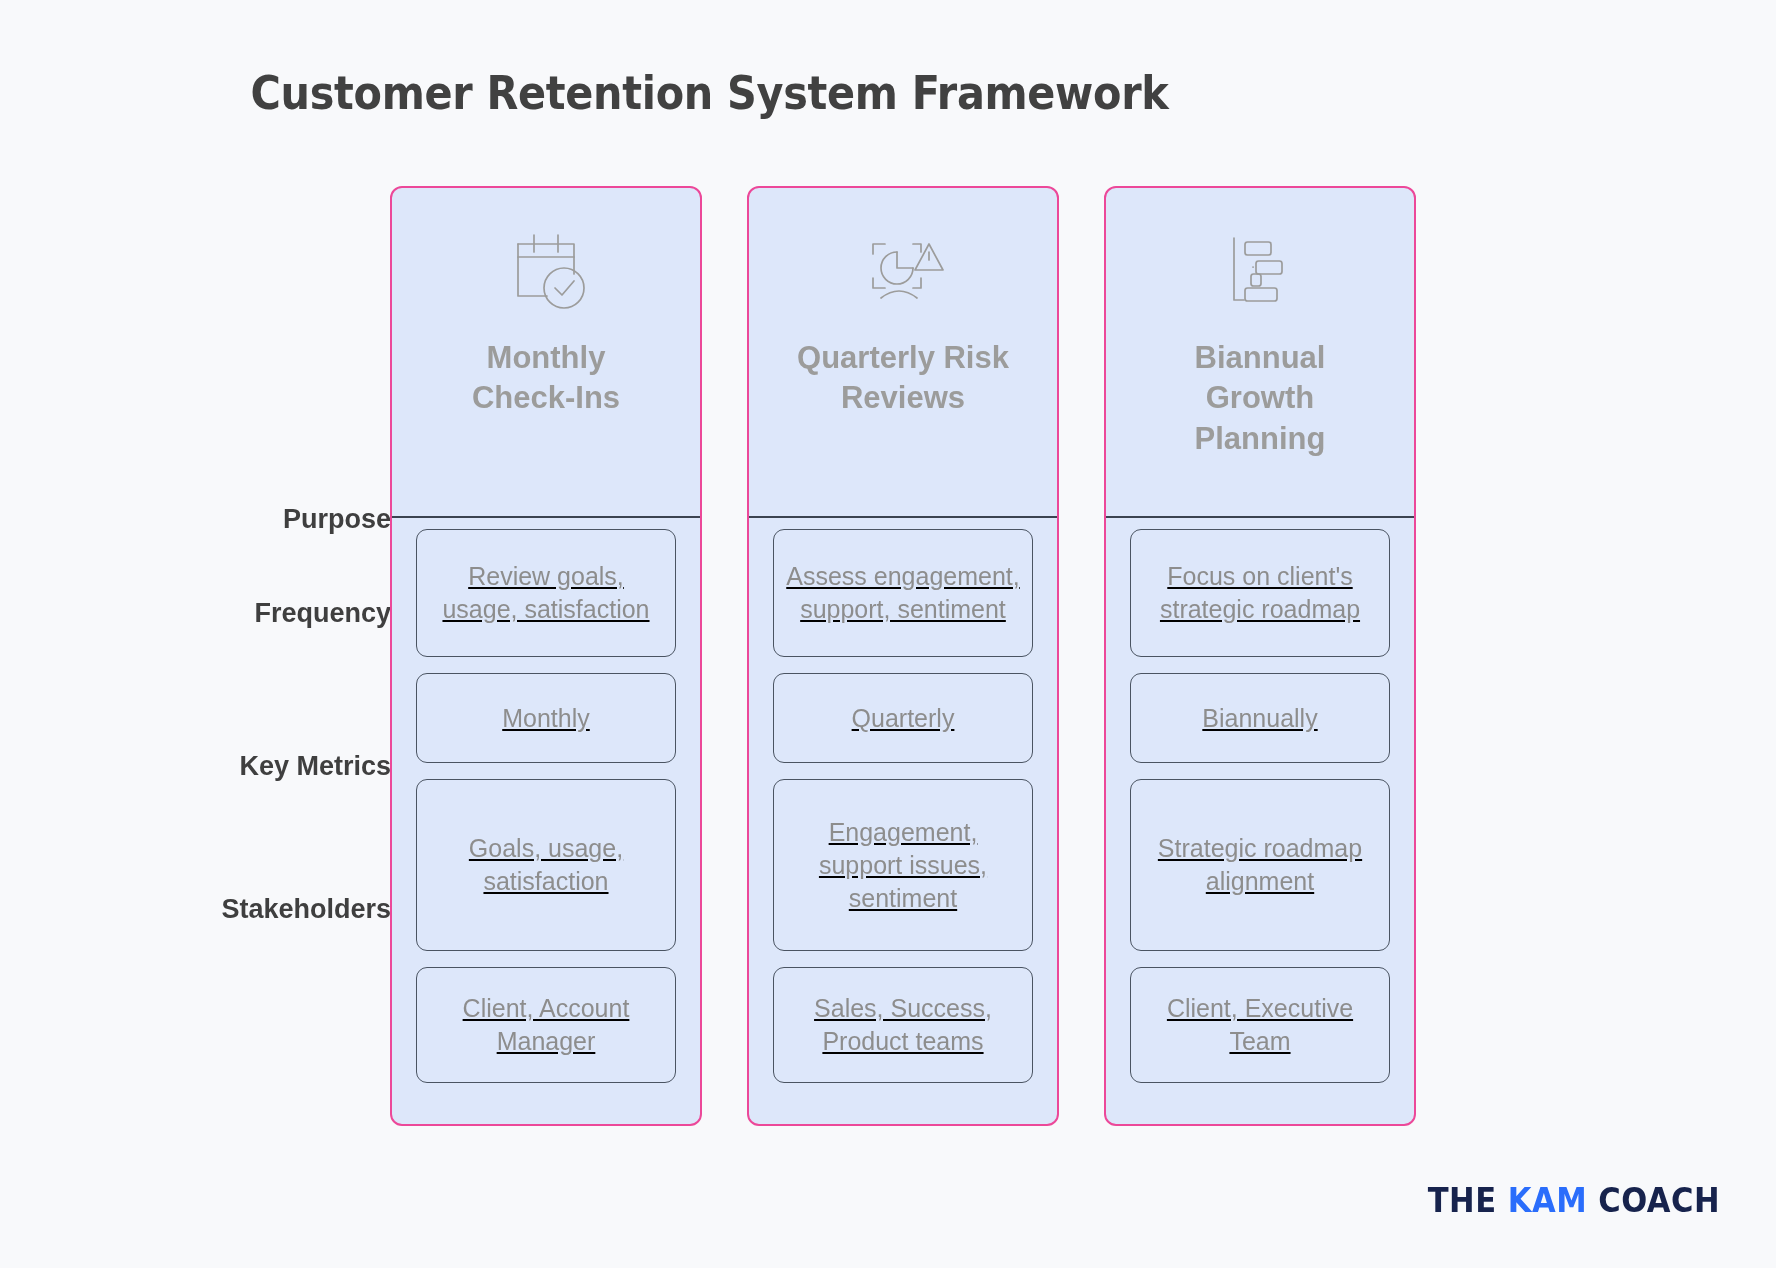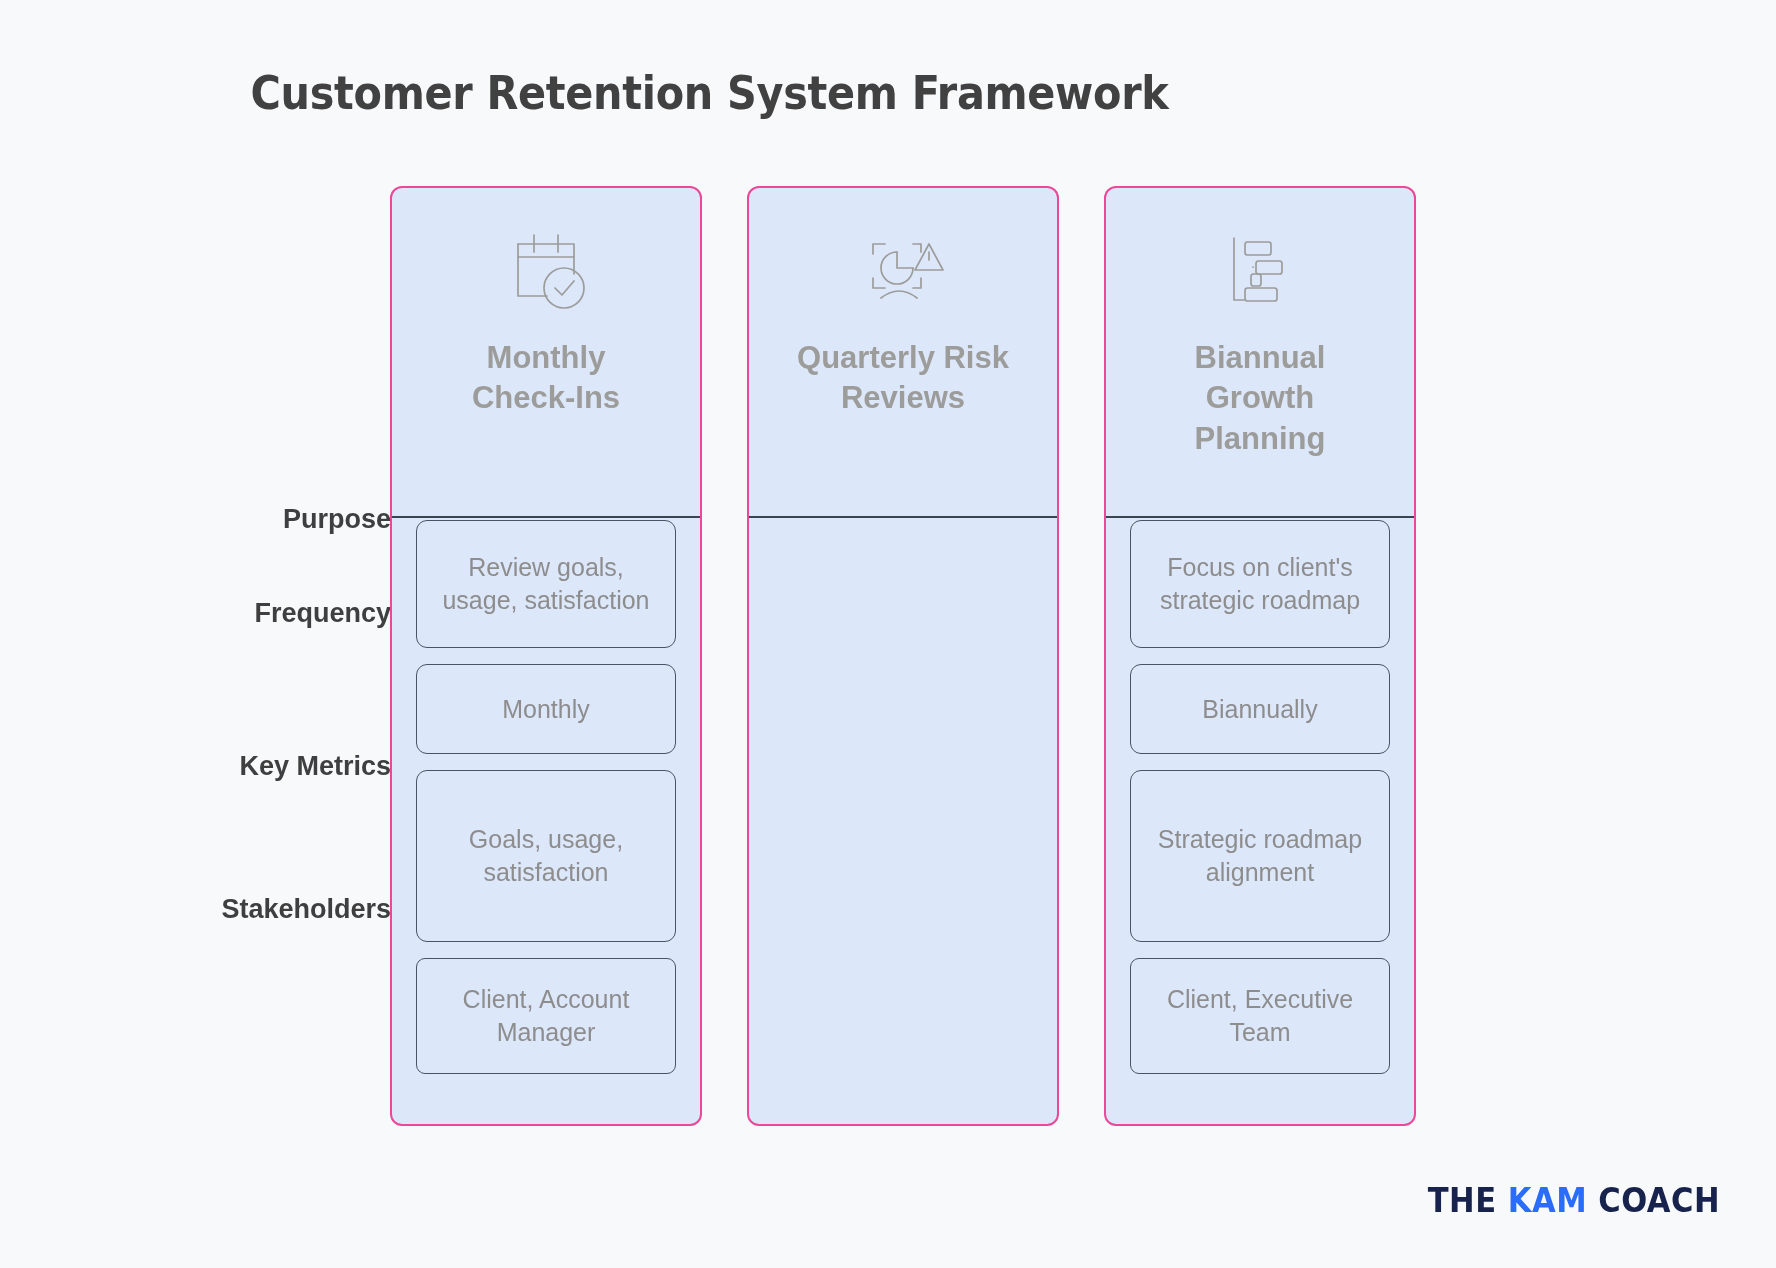--- a/index.html
+++ b/index.html
@@ -105,40 +105,41 @@
     line-height: 1.3;
     padding: 0 14px;
     white-space: pre-line;
   }
 
   
   .card-body {
     flex: 1 1 auto;
     display: flex;
     flex-direction: column;
-    padding: 2px 24px 18px 24px;
+    padding: 11px 24px 18px 24px;
+    text-decoration: underline;
   }
 
   .cell {
     background: #dde7fa;
     border: 1.6px solid #4a5462;
     border-radius: 11px;
     display: flex;
     align-items: center;
     justify-content: center;
     text-align: center;
     color: #8d8d8d;
     font-size: 25px;
     line-height: 1.32;
     padding: 6px 12px;
     margin-bottom: 16px;
     white-space: pre-line;
   }
 
-  .cell:last-child { margin-bottom: 0; border-radius: 9px; }
+  .cell:last-child { margin-bottom: 0; }
 
   .cell.r-purpose    { height: 128px; }
   .cell.r-frequency  { height: 90px; }
   .cell.r-metrics    { height: 172px; }
   .cell.r-stake      { height: 116px; }
 
   
   .logo {
     position: absolute;
     right: 56px;
@@ -203,20 +204,30 @@
           <path d="M64 48 V58 H56"></path>
           <path d="M40 22 A16 16 0 1 0 56 38"></path>
           <path d="M40 22 V38 H56"></path>
           <path d="M24 68 Q42 54 60 68"></path>
           <path d="M72 14 L86 40 H58 Z"></path>
           <path d="M72 22 V30"></path>
         </svg>
         <div class="card-title">Quarterly Risk
 Reviews</div>
       </div>
+      <div class="card-body">
+        <div class="cell r-purpose">Assess engagement,
+support, sentiment</div>
+        <div class="cell r-frequency">Quarterly</div>
+        <div class="cell r-metrics">Engagement,
+support issues,
+sentiment</div>
+        <div class="cell r-stake">Sales, Success,
+Product teams</div>
+      </div>
     </div>
 
     <div class="card">
       <div class="card-head">
         <svg class="card-icon" viewBox="0 0 92 86" fill="none" stroke="currentColor" stroke-width="1.7" stroke-linecap="round" stroke-linejoin="round">
           <path d="M20 8 V70 H30"></path>
           <rect x="31" y="12" width="26" height="13" rx="2.5"></rect>
           <rect x="42" y="31" width="26" height="13" rx="2.5"></rect>
           <rect x="39" y="37" width="0.1" height="0.1"></rect>
           <rect x="37" y="44" width="10" height="12" rx="2.5"></rect>

